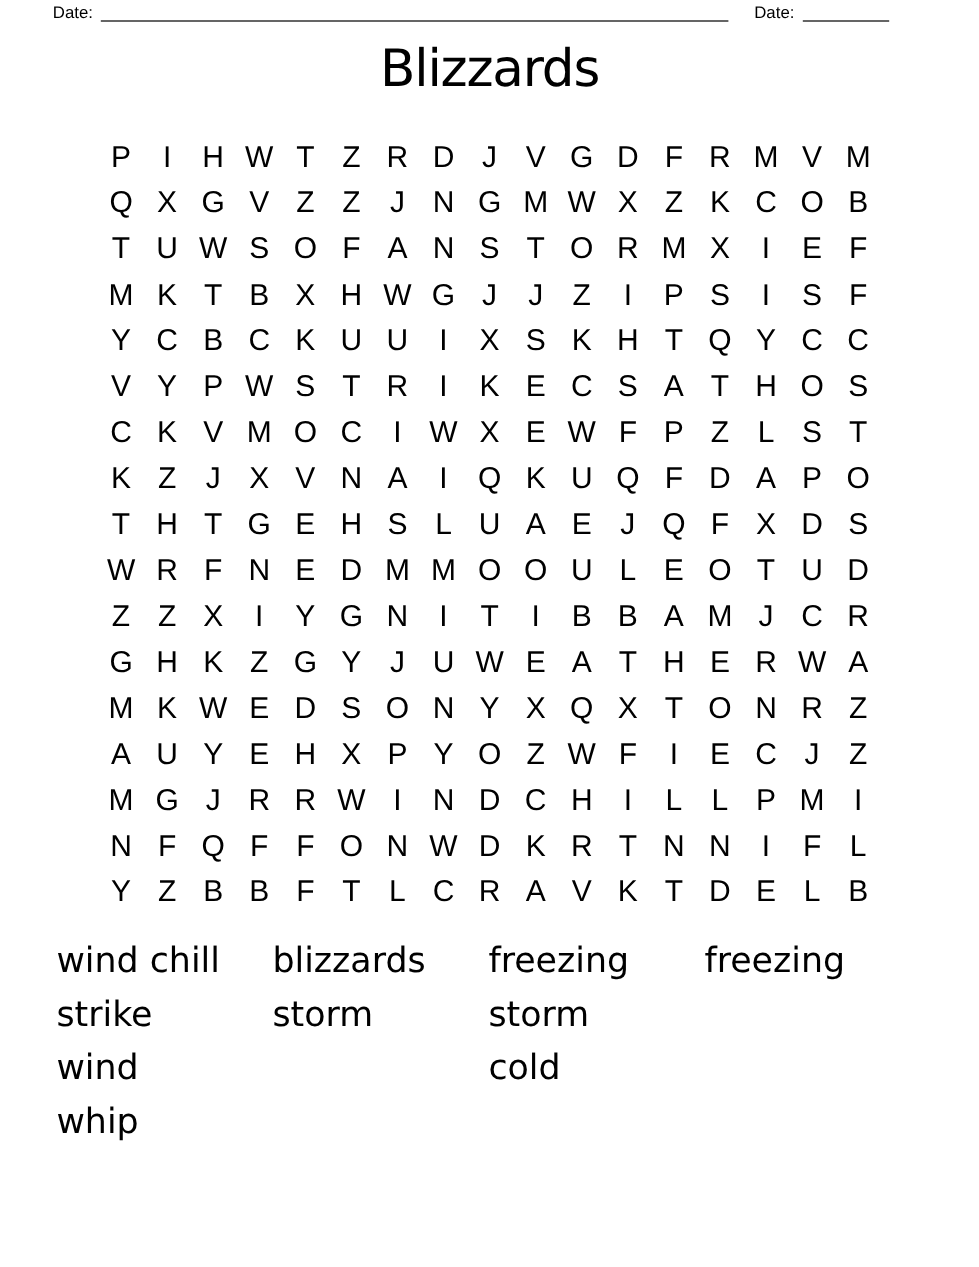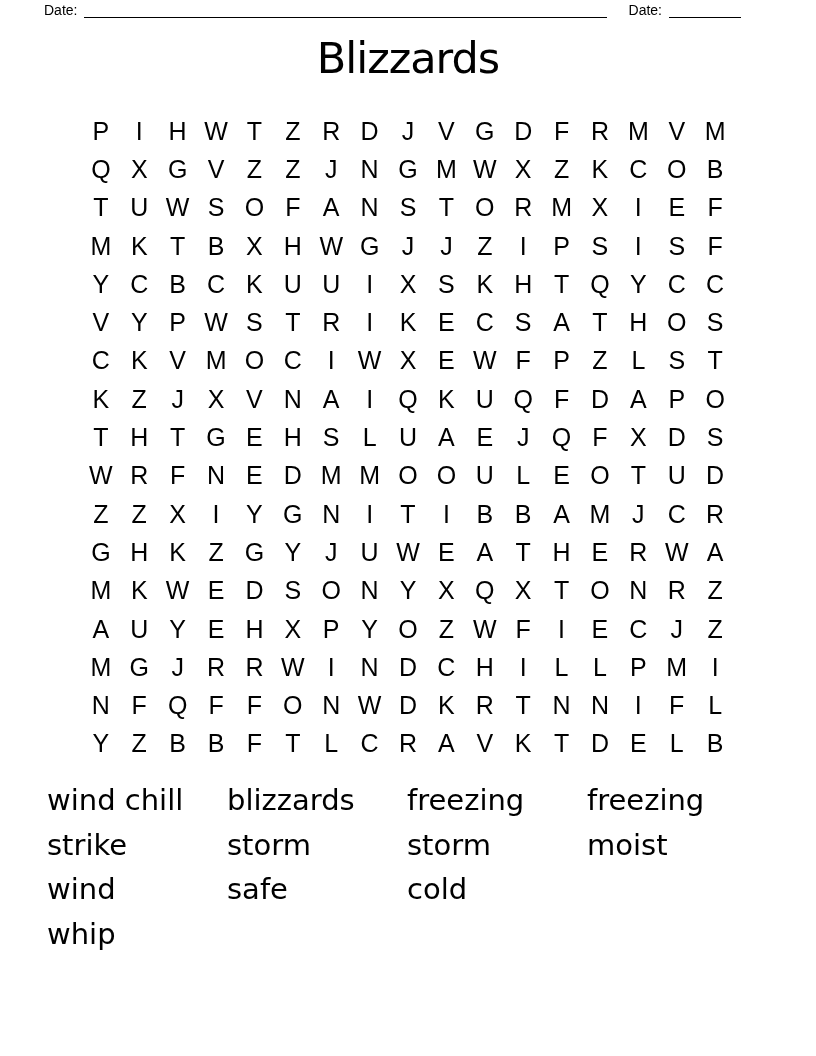--- a/index.html
+++ b/index.html
@@ -403,26 +403,24 @@
   <div class="words">
       <div class="word-col">
         <div class="word">wind chill</div>
         <div class="word">strike</div>
         <div class="word">wind</div>
         <div class="word">whip</div>
       </div>
       <div class="word-col">
         <div class="word">blizzards</div>
         <div class="word">storm</div>
-        <div class="word">safe</div>
       </div>
       <div class="word-col">
         <div class="word">freezing</div>
         <div class="word">storm</div>
         <div class="word">cold</div>
       </div>
       <div class="word-col">
         <div class="word">freezing</div>
-        <div class="word">moist</div>
       </div>
     </div>
 
 </div>
 
 </body></html>

